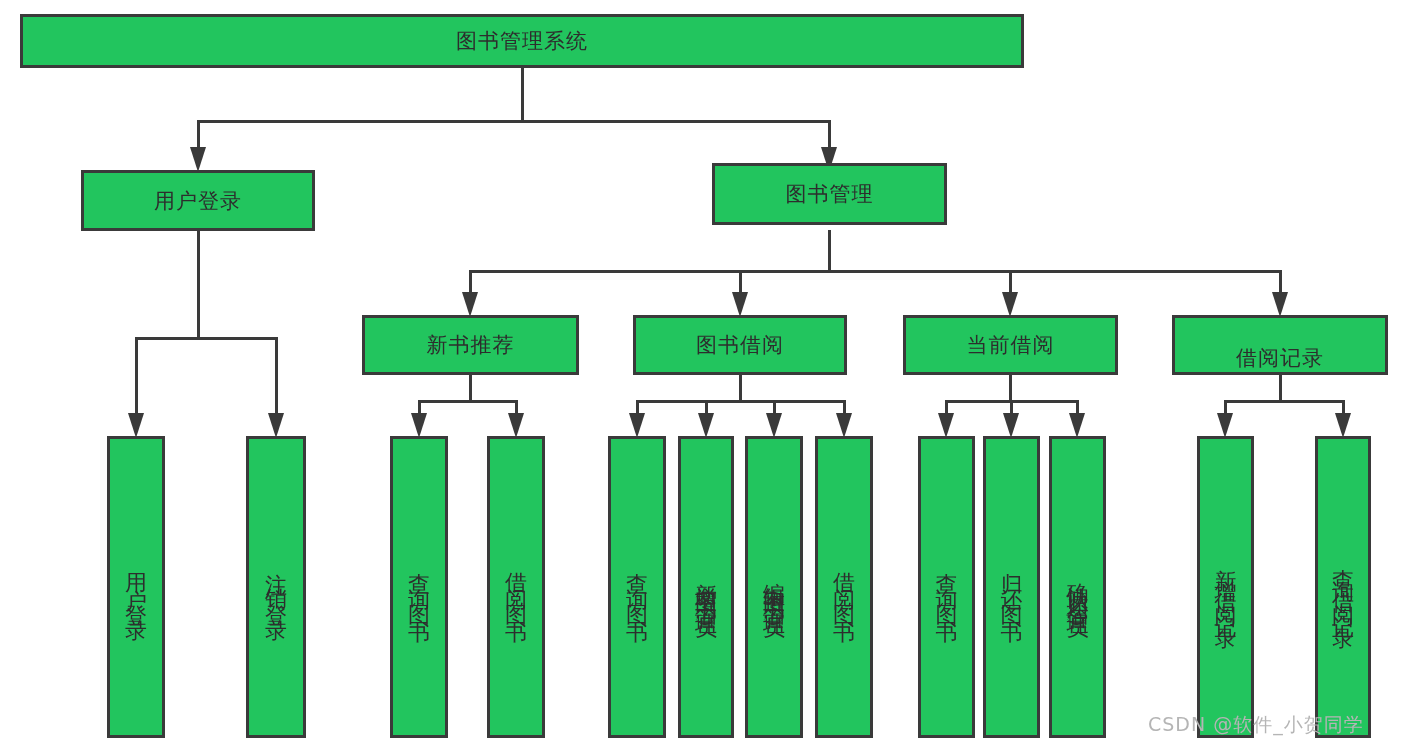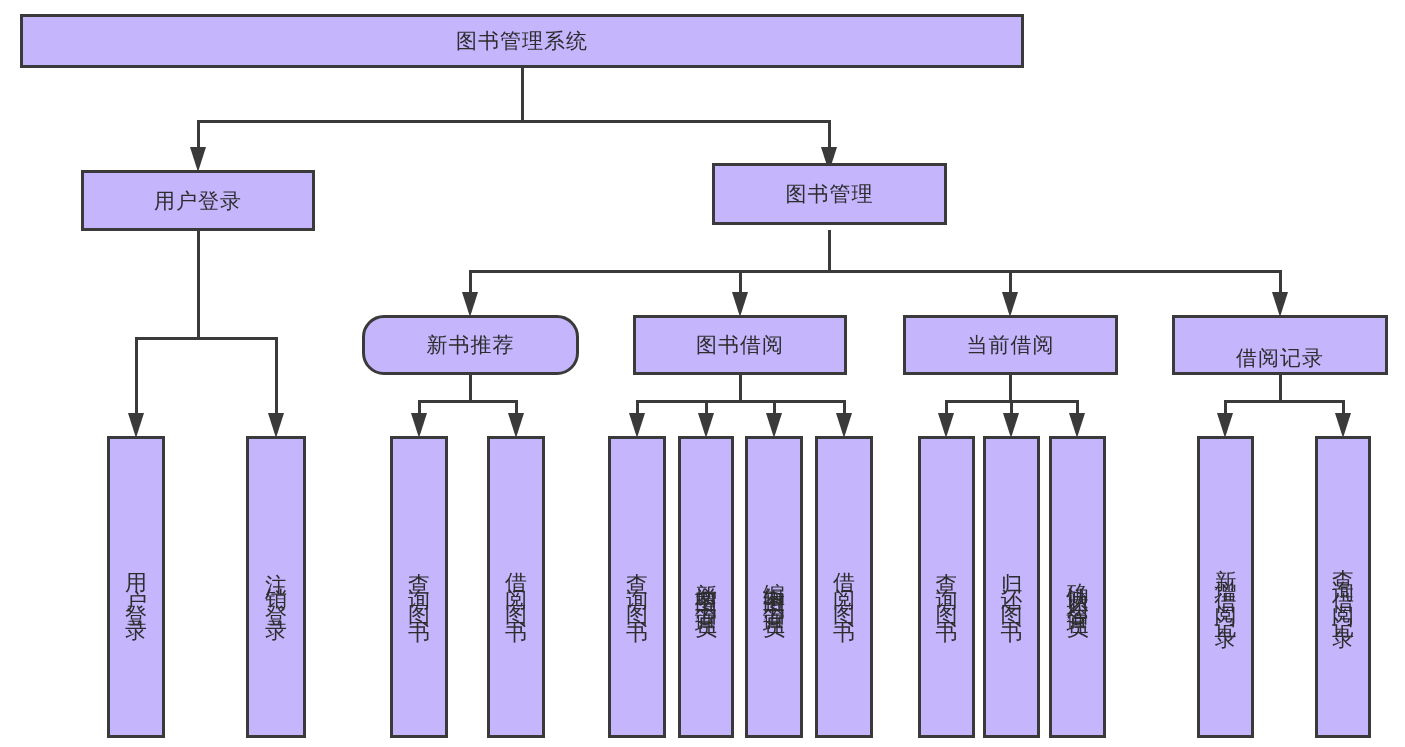--- a/index.html
+++ b/index.html
@@ -6,21 +6,21 @@
   #canvas {
     position: relative;
     width: 1405px;
     height: 747px;
     background: #ffffff;
     font-family: "DejaVu Sans", "Liberation Sans", sans-serif;
     overflow: hidden;
   }
   .box {
     position: absolute;
-    background: #c4b5fd;
+    background: #22c55e;
     border: 3px solid #3a3a3a;
     box-sizing: border-box;
     display: flex;
     align-items: center;
     justify-content: center;
   }
   .h-label {
     font-size: 21px;
     color: #2d2d2d;
     letter-spacing: 1px;
@@ -92,21 +92,21 @@
   <div class="hline" style="left:469px; top:270px; width:812px;"></div>
   <div class="vline" style="left:469px;  top:270px; height:26px;"></div>
   <div class="arrow" style="left:462px;  top:292px;"></div>
   <div class="vline" style="left:739px;  top:270px; height:26px;"></div>
   <div class="arrow" style="left:732px;  top:292px;"></div>
   <div class="vline" style="left:1009px; top:270px; height:26px;"></div>
   <div class="arrow" style="left:1002px; top:292px;"></div>
   <div class="vline" style="left:1279px; top:270px; height:26px;"></div>
   <div class="arrow" style="left:1272px; top:292px;"></div>
 
-  <div class="box" style="left:362px; top:315px; width:217px; height:60px;border-radius:22px;">
+  <div class="box" style="left:362px; top:315px; width:217px; height:60px;">
     <span class="h-label">新书推荐</span>
   </div>
   <div class="box" style="left:633px; top:315px; width:214px; height:60px;">
     <span class="h-label">图书借阅</span>
   </div>
   <div class="box" style="left:903px; top:315px; width:215px; height:60px;">
     <span class="h-label">当前借阅</span>
   </div>
   <div class="box" style="left:1172px; top:315px; width:216px; height:60px;align-items:flex-end;">
     <span class="h-label">借阅记录</span>
@@ -183,14 +183,15 @@
     <span class="v-label tight">确认归还（管理员）</span>
   </div>
 
   <div class="box leaf" style="left:1197px; width:57px;">
     <span class="v-label mid">新增借阅记录</span>
   </div>
   <div class="box leaf" style="left:1315px; width:56px;">
     <span class="v-label mid">查询借阅记录</span>
   </div>
 
+  <div class="watermark">CSDN @软件_小贺同学</div>
 
 </div>
 
 </body></html>

